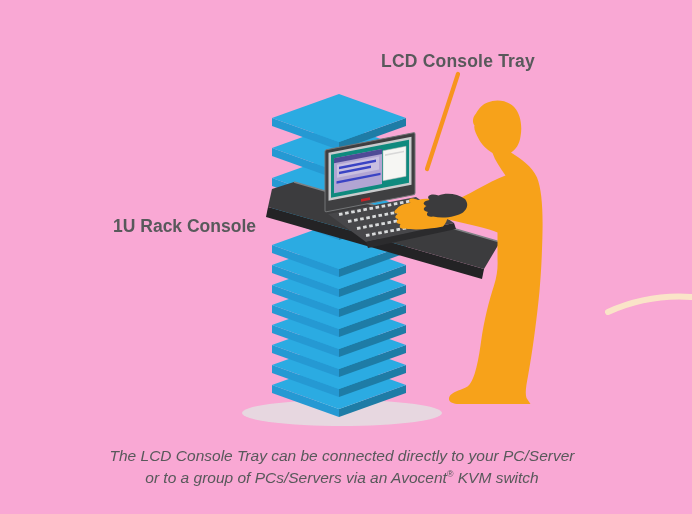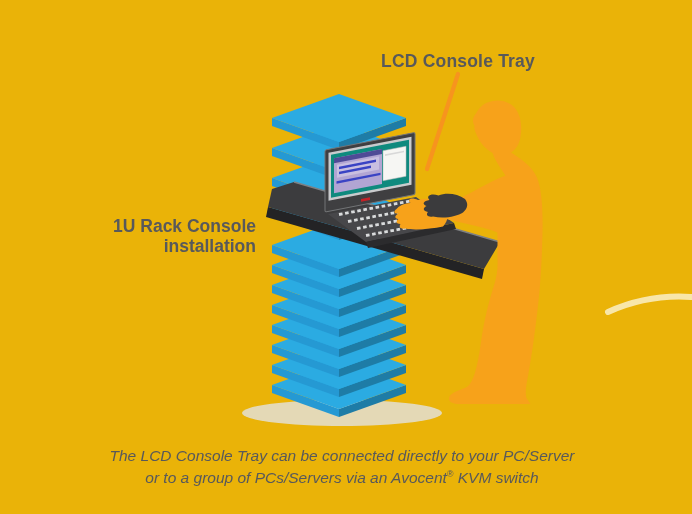--- a/index.html
+++ b/index.html
@@ -1,17 +1,17 @@
 <!DOCTYPE html>
 <html><head>
 <meta charset="utf-8">
 <style>
   html,body { margin:0; padding:0; background:#ffffff; }
   .canvas {
-    position:relative; width:692px; height:514px; background:#eab308;
+    position:relative; width:692px; height:514px; background:#f9a8d4;
     overflow:hidden; font-family:"Liberation Sans", sans-serif;
   }
   .canvas svg { position:absolute; left:0; top:0; }
   .callout-label {
     position:absolute; left:352px; top:51px; width:212px;
     text-align:center; font-weight:bold; font-size:17.5px;
     letter-spacing:0.2px; color:#58595B;
   }
   .rack-label {
     position:absolute; left:60px; top:216px; width:196px;
@@ -144,21 +144,20 @@
       C 468,208 468.5,203.5 465,199
       Z"></path>
 
     <line x1="458" y1="74" x2="427" y2="169" stroke="#F7941E" stroke-width="4.2" stroke-linecap="round"></line>
   </svg>
 
   <div class="callout-label">LCD Console Tray</div>
 
   <div class="rack-label">
     <div>1U Rack Console</div>
-    <div>installation</div>
   </div>
 
   <div class="caption">
     <div>The LCD Console Tray can be connected directly to your PC/Server</div>
     <div><span>or to a group of PCs/Servers via an Avocent</span><span class="sup">®</span><span> KVM switch</span></div>
   </div>
 
 </div>
 
 </body></html>

